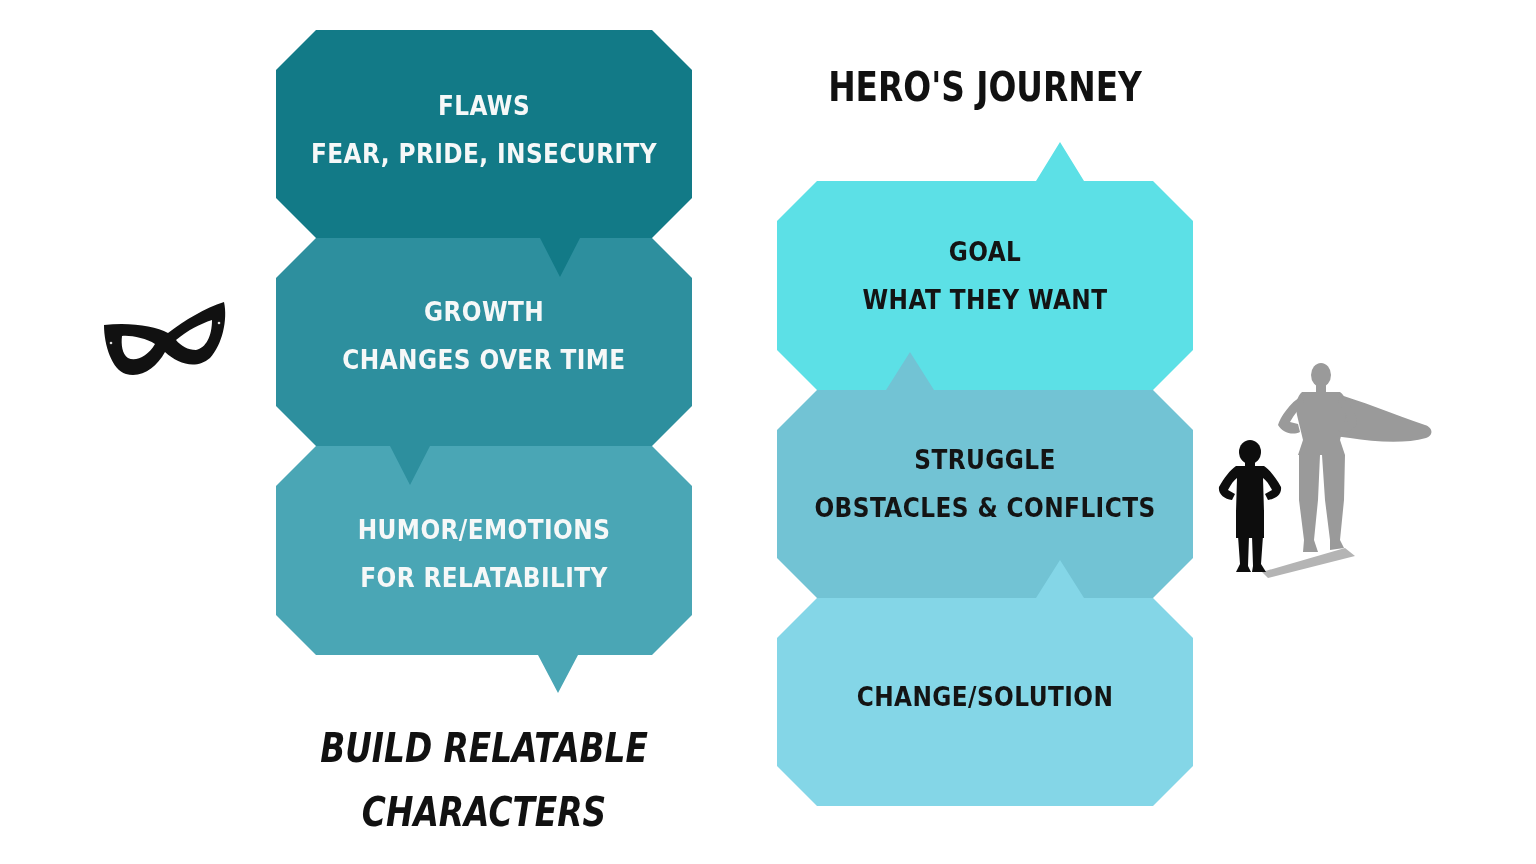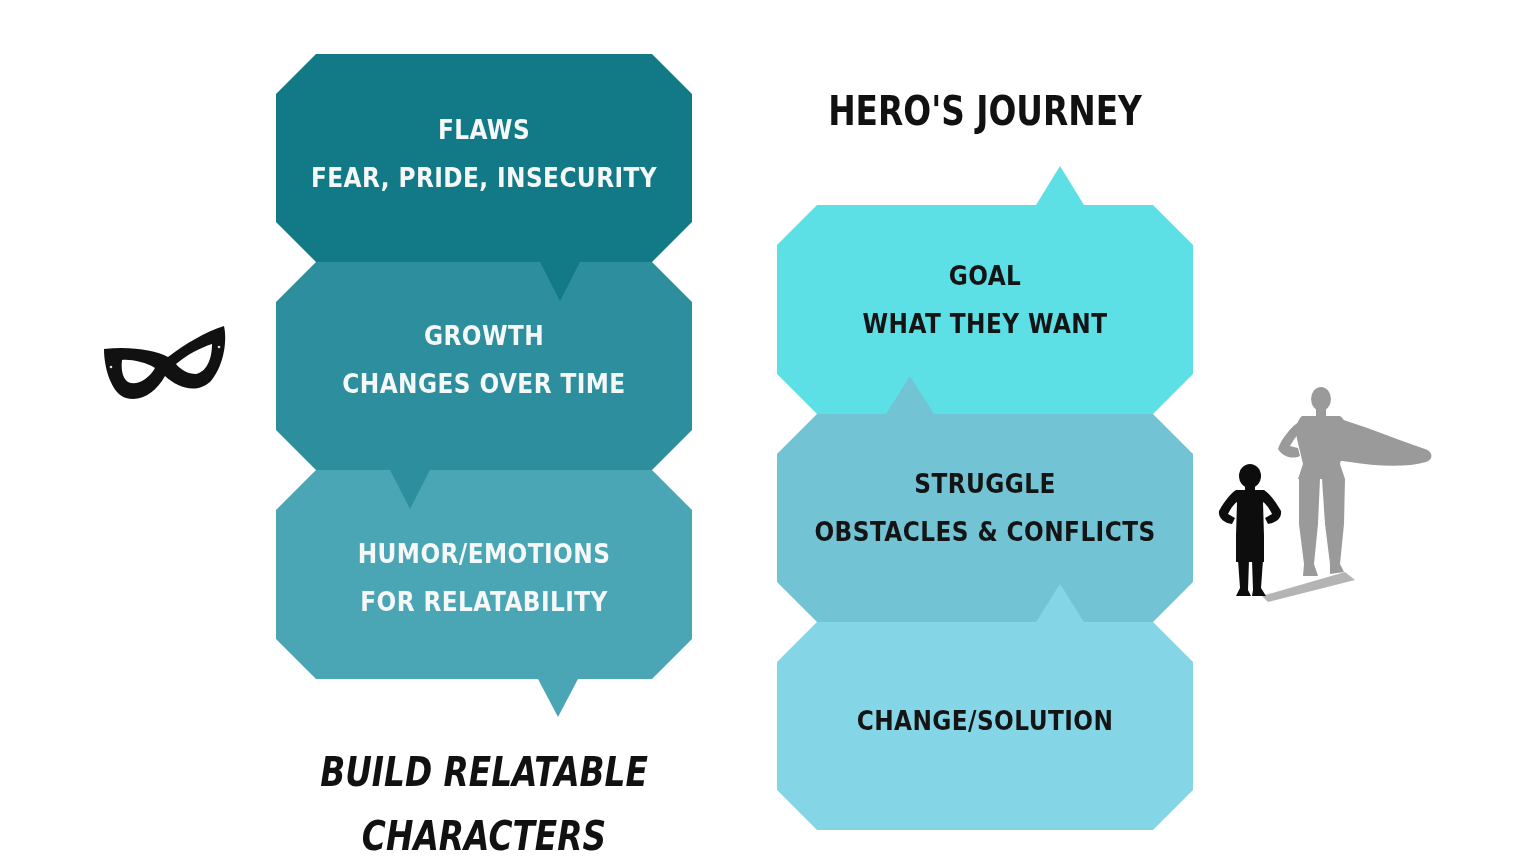--- a/index.html
+++ b/index.html
@@ -1,21 +1,21 @@
 <!DOCTYPE html>
 <html><head>
   <meta charset="utf-8">
   <style>
     html, body { margin: 0; padding: 0; }
     body {
       width: 1536px; height: 864px; background: #ffffff;
       position: relative; overflow: hidden;
       font-family: "DejaVu Sans", sans-serif;
     }
-    .stage { position: absolute; left: 0; top: 0; width: 1536px; height: 676px; margin-top: 24px; }
+    .stage { position: absolute; left: 0; top: 0; width: 1536px; height: 676px; }
     svg.shapes { position: absolute; left: 0; top: 0; }
     .label {
       position: absolute; text-align: center;
       font-family: "DejaVu Sans", sans-serif; font-weight: bold;
       letter-spacing: 0.5px; text-transform: uppercase;
       transform: scaleX(0.86); transform-origin: center;
     }
     .label .l1, .label .l2 { display: block; line-height: 48px; font-size: 27px; }
     .white { color: #f6f8f8; }
     .black { color: #141414; }

